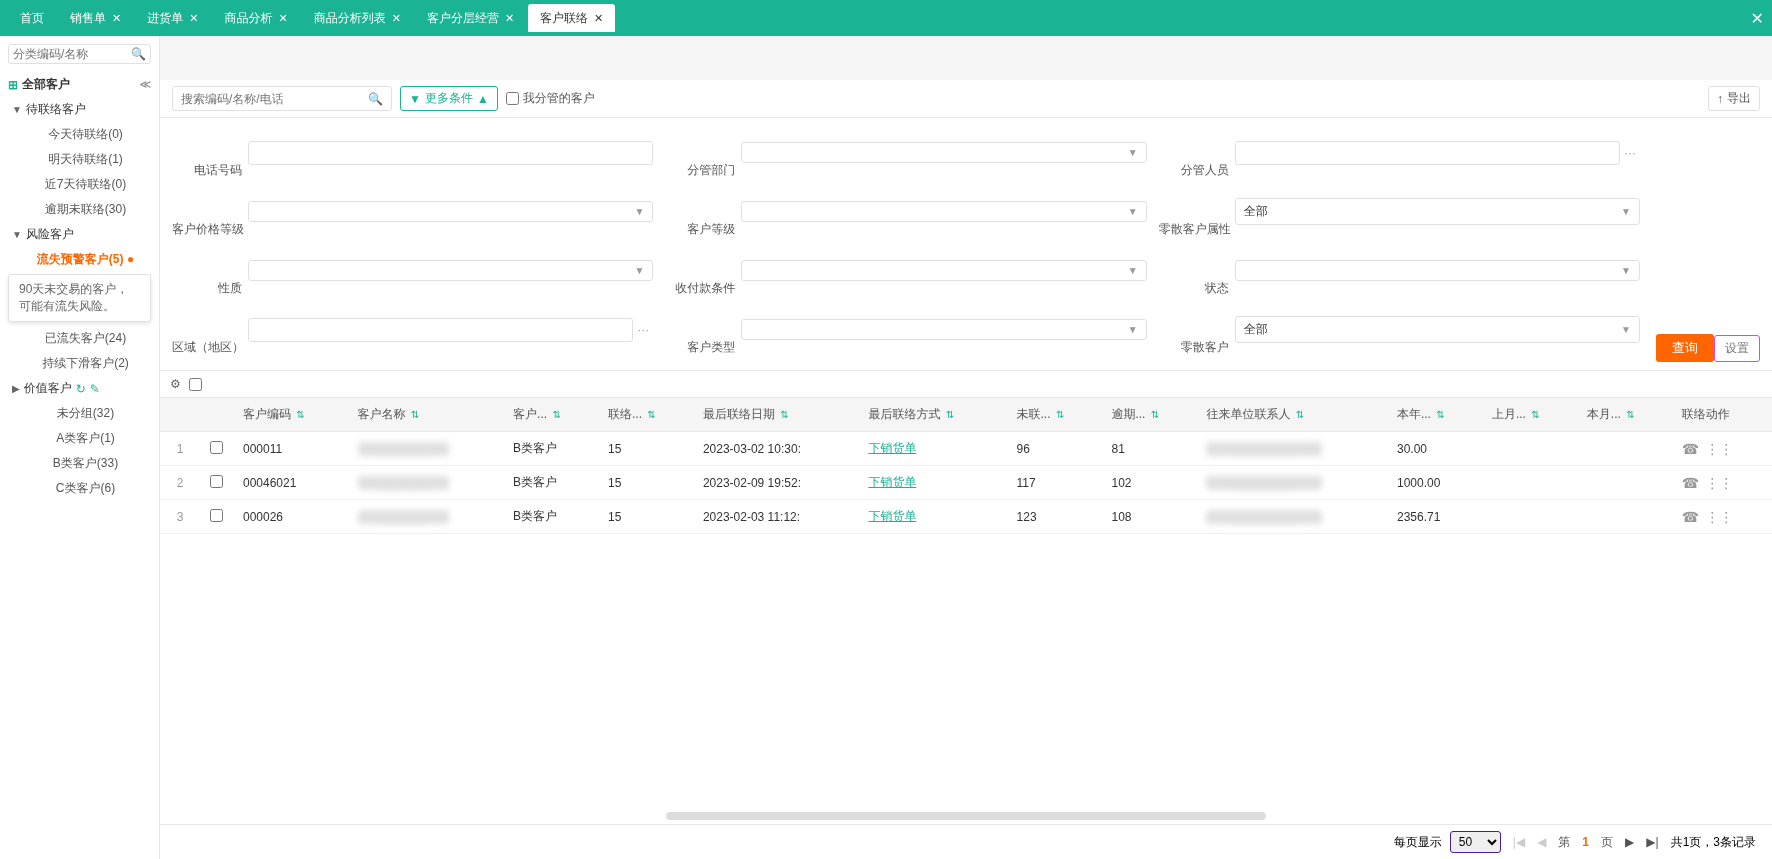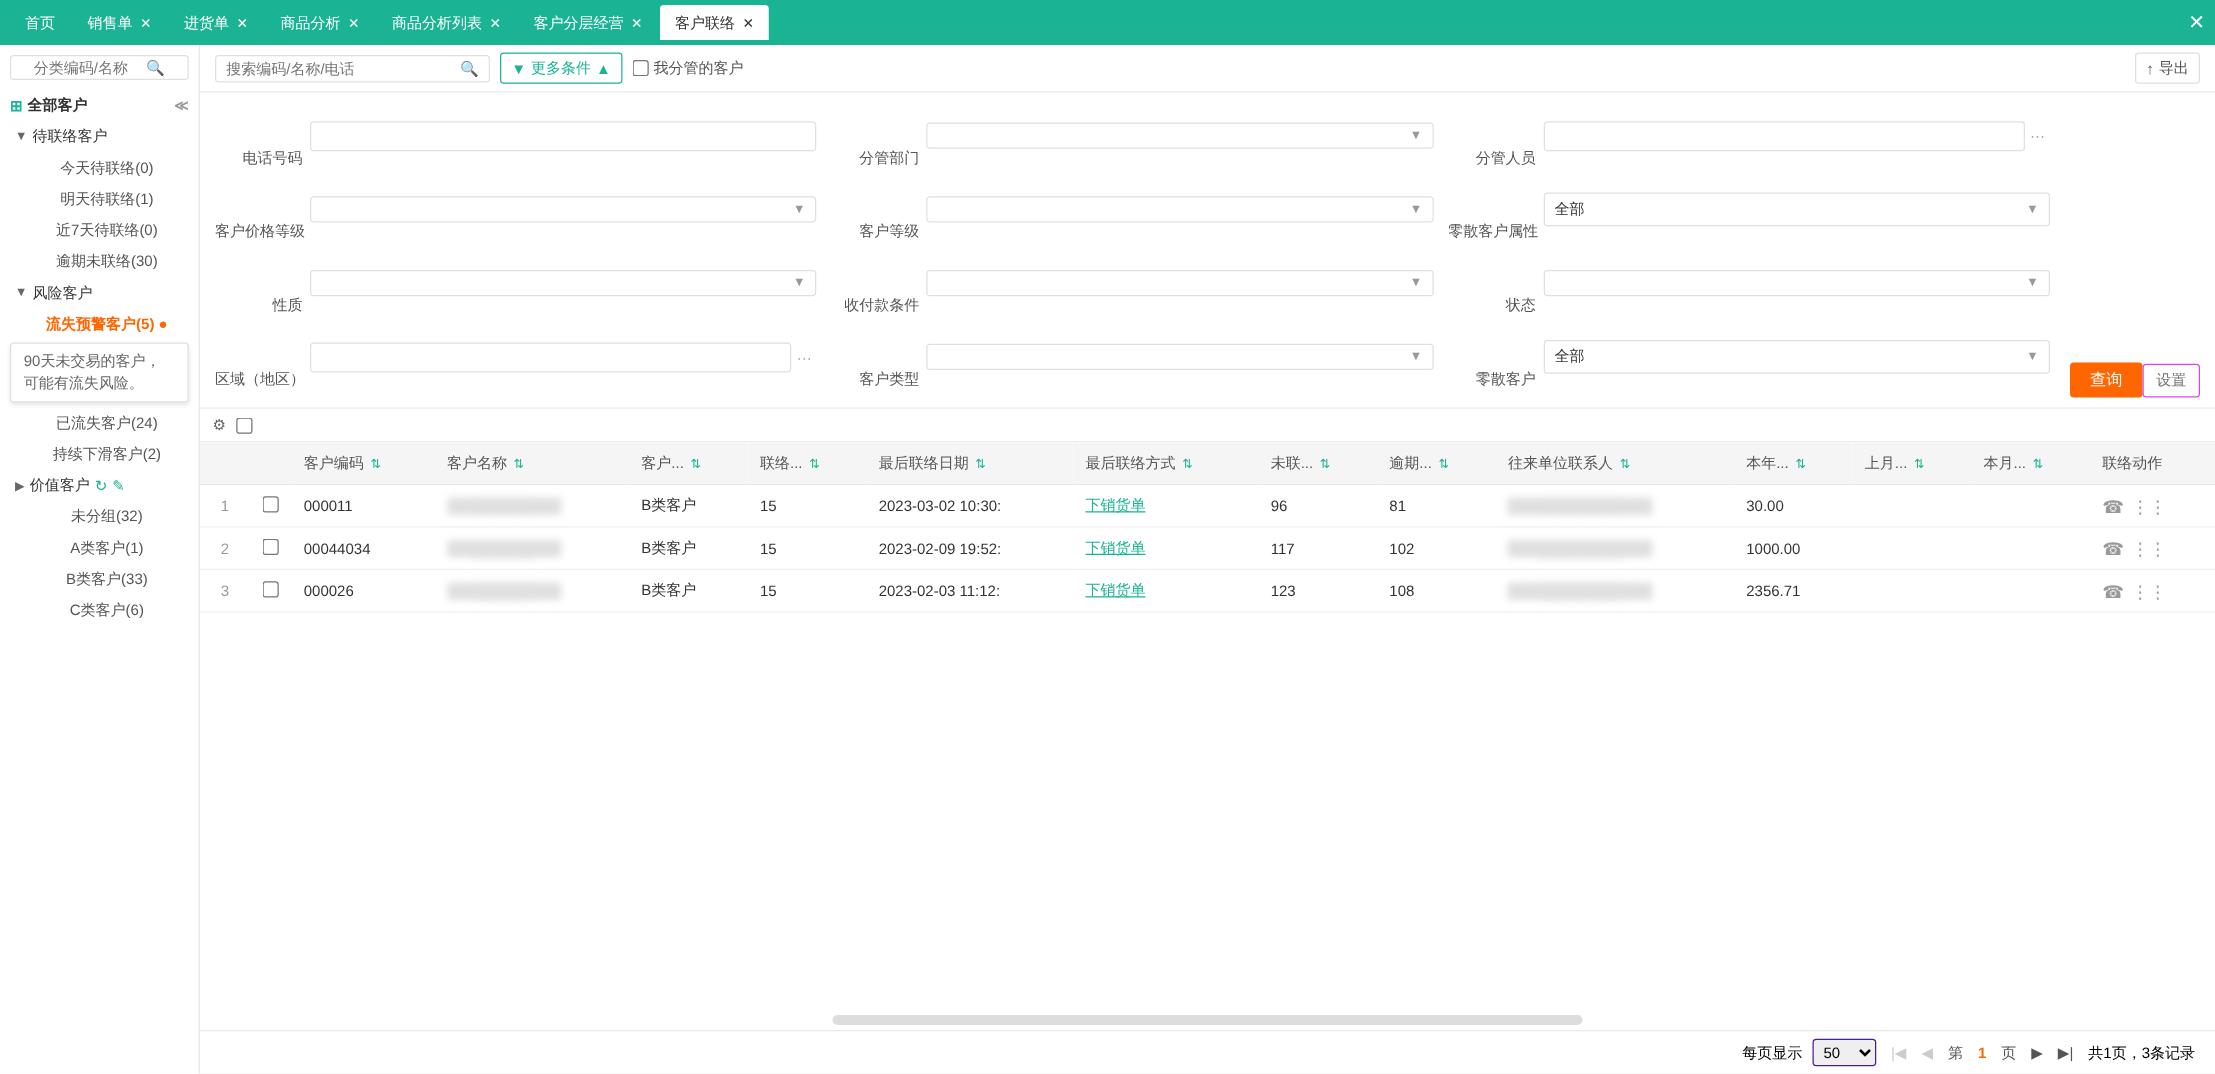--- a/index.html
+++ b/index.html
@@ -22,21 +22,21 @@
     
     .main-layout { display: flex; height: calc(859px - 36px); }
 
     
     .sidebar {
       width: 160px; background: #fff; border-right: 1px solid #e8e8e8;
       overflow-y: auto; flex-shrink: 0; padding: 8px 0;
     }
     .sidebar-search {
       display: flex; align-items: center; margin: 0 8px 8px 8px;
-      border: 1px solid #e0e0e0; border-radius: 3px; padding: 2px 18px;
+      border: 1px solid #e0e0e0; border-radius: 3px; padding: 2px 4px;
     }
     .sidebar-search input {
       border: none; outline: none; width: 100%; font-size: 12px;
     }
     .sidebar-section-title {
       display: flex; align-items: center; padding: 4px 8px;
       font-size: 13px; font-weight: bold; color: #333; cursor: pointer;
     }
     .sidebar-section-title .grid-icon { margin-right: 4px; color: #1ab394; }
     .collapse-btn { margin-left: auto; color: #999; font-size: 11px; }
@@ -54,21 +54,21 @@
       padding: 6px 10px; margin: 2px 8px 4px 8px; color: #666; font-size: 11px;
       box-shadow: 0 2px 4px rgba(0,0,0,0.1);
     }
 
     
     .content-area { flex: 1; display: flex; flex-direction: column; overflow: hidden; }
 
     
     .filter-bar {
       background: #fff; padding: 6px 12px; border-bottom: 1px solid #e8e8e8;
-      display: flex; align-items: center; gap: 8px;
+      display: flex; gap: 8px; margin-top: 44px;
     }
     .filter-search {
       display: flex; align-items: center; border: 1px solid #e0e0e0;
       border-radius: 3px; padding: 3px 8px; width: 220px;
     }
     .filter-search input { border: none; outline: none; width: 100%; font-size: 12px; color: #999; }
     .search-icon { color: #ff6600; margin-left: 4px; cursor: pointer; }
     .more-filter-btn {
       display: flex; align-items: center; color: #1ab394; cursor: pointer;
       border: 1px solid #1ab394; border-radius: 3px; padding: 3px 8px;
@@ -467,21 +467,21 @@
       <td>
         <div class="action-icons">
           <span class="action-icon" title="联络">☎</span>
           <span class="action-icon" title="更多">⋮⋮</span>
         </div>
       </td>
     </tr>
             <tr>
       <td class="col-index">2</td>
       <td class="col-checkbox"><input type="checkbox" style=""></td>
-      <td class="col-code">00044034</td>
+      <td class="col-code">00046021</td>
       <td class="col-name"><span class="blurred" style="background:#e0e0e0;color:#e0e0e0;border-radius:2px;padding:0 20px;">██████</span></td>
       <td>B类客户</td>
       <td>15</td>
       <td>2023-02-09 19:52:</td>
       <td><span class="col-link">下销货单</span></td>
       <td>117</td>
       <td>102</td>
       <td><span class="blurred" style="background:#e0e0e0;color:#e0e0e0;border-radius:2px;padding:0 24px;">████████</span></td>
       <td>1000.00</td>
       <td></td>

